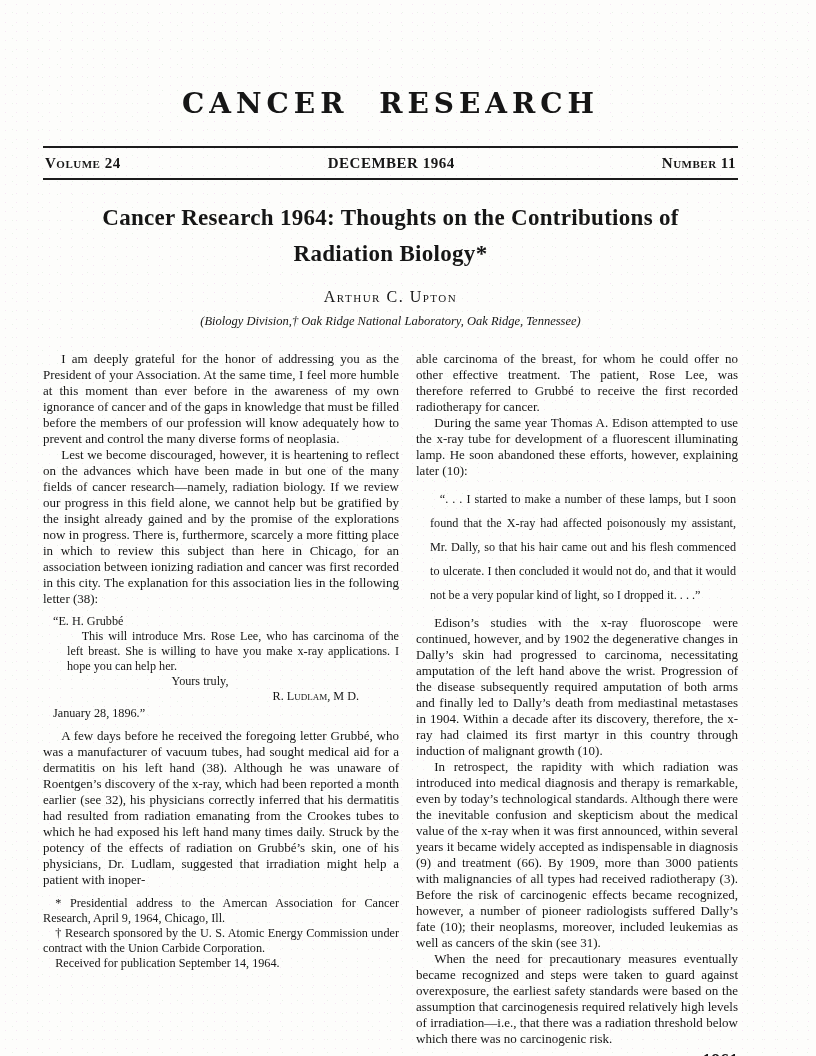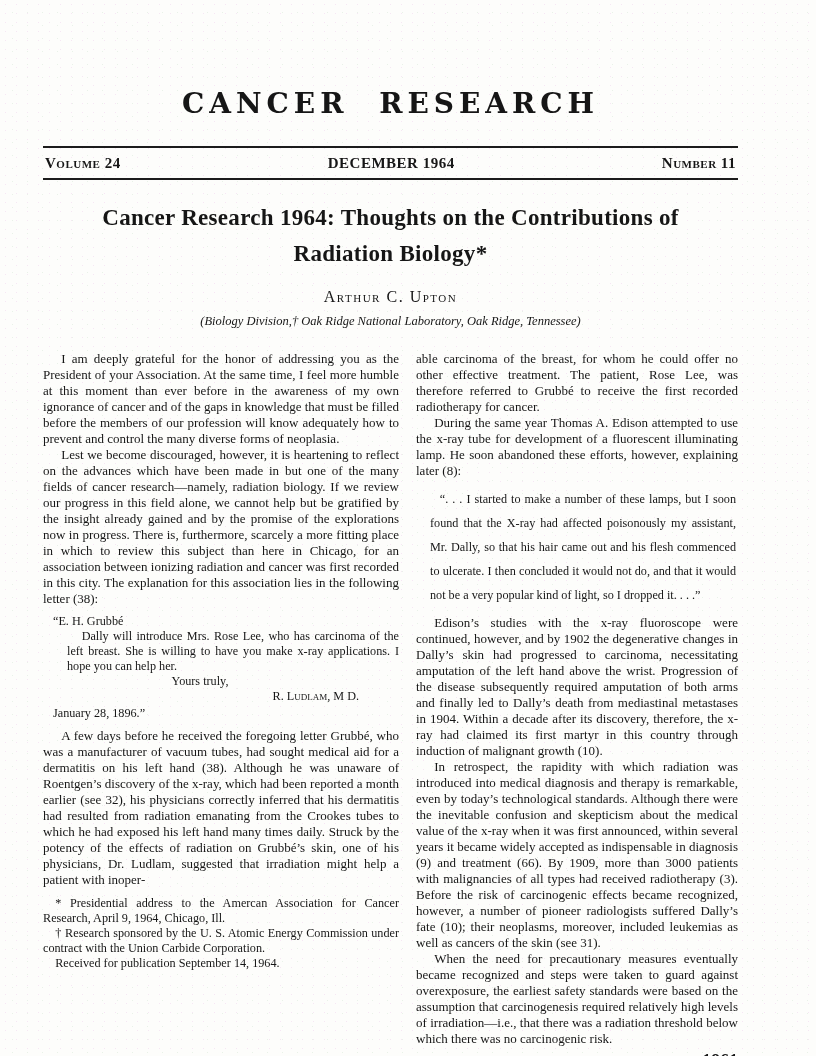--- a/index.html
+++ b/index.html
@@ -103,38 +103,38 @@
   <div class="affiliation">(Biology Division,† Oak Ridge National Laboratory, Oak Ridge, Tennessee)</div>
 
   <div class="columns">
 
     <div class="col">
       <p>I am deeply grateful for the honor of addressing you as the President of your Association.  At the same time, I feel more humble at this moment than ever before in the awareness of my own ignorance of cancer and of the gaps in knowledge that must be filled before the members of our profession will know adequately how to prevent and control the many diverse forms of neoplasia.</p>
       <p>Lest we become discouraged, however, it is heartening to reflect on the advances which have been made in but one of the many fields of cancer research—namely, radiation biology.  If we review our progress in this field alone, we cannot help but be gratified by the insight already gained and by the promise of the explorations now in progress.  There is, furthermore, scarcely a more fitting place in which to review this subject than here in Chicago, for an association between ionizing radiation and cancer was first recorded in this city.  The explanation for this association lies in the following letter (38):</p>
 
       <div class="letter">
         <p class="letter-line">“E. H. Grubbé</p>
-        <p class="letter-body">Dally will introduce Mrs. Rose Lee, who has carcinoma of the left breast.  She is willing to have you make x-ray applications.  I hope you can help her.</p>
+        <p class="letter-body">This will introduce Mrs. Rose Lee, who has carcinoma of the left breast.  She is willing to have you make x-ray applications.  I hope you can help her.</p>
         <p class="letter-closing">Yours truly,</p>
         <p class="letter-signature">R. Ludlam, M D.</p>
         <p class="letter-date">January 28, 1896.”</p>
       </div>
 
       <p>A few days before he received the foregoing letter Grubbé, who was a manufacturer of vacuum tubes, had sought medical aid for a dermatitis on his left hand (38). Although he was unaware of Roentgen’s discovery of the x-ray, which had been reported a month earlier (see 32), his physicians correctly inferred that his dermatitis had resulted from radiation emanating from the Crookes tubes to which he had exposed his left hand many times daily. Struck by the potency of the effects of radiation on Grubbé’s skin, one of his physicians, Dr. Ludlam, suggested that irradiation might help a patient with inoper-</p>
 
       <div class="footnotes">
         <p>* Presidential address to the Amercan Association for Cancer Research, April 9, 1964, Chicago, Ill.</p>
         <p>† Research sponsored by the U. S. Atomic Energy Commission under contract with the Union Carbide Corporation.</p>
         <p>Received for publication September 14, 1964.</p>
       </div>
     </div>
 
     <div class="col">
       <p class="no-indent">able carcinoma of the breast, for whom he could offer no other effective treatment.  The patient, Rose Lee, was therefore referred to Grubbé to receive the first recorded radiotherapy for cancer.</p>
-      <p>During the same year Thomas A. Edison attempted to use the x-ray tube for development of a fluorescent illuminating lamp.  He soon abandoned these efforts, however, explaining later (8):</p>
+      <p>During the same year Thomas A. Edison attempted to use the x-ray tube for development of a fluorescent illuminating lamp.  He soon abandoned these efforts, however, explaining later (10):</p>
 
       <div class="quote">
         <p>“. . . I started to make a number of these lamps, but I soon found that the X-ray had affected poisonously my assistant, Mr. Dally, so that his hair came out and his flesh commenced to ulcerate.  I then concluded it would not do, and that it would not be a very popular kind of light, so I dropped it. . . .”</p>
       </div>
 
       <p>Edison’s studies with the x-ray fluoroscope were continued, however, and by 1902 the degenerative changes in Dally’s skin had progressed to carcinoma, necessitating amputation of the left hand above the wrist.  Progression of the disease subsequently required amputation of both arms and finally led to Dally’s death from mediastinal metastases in 1904.  Within a decade after its discovery, therefore, the x-ray had claimed its first martyr in this country through induction of malignant growth (10).</p>
       <p>In retrospect, the rapidity with which radiation was introduced into medical diagnosis and therapy is remarkable, even by today’s technological standards.  Although there were the inevitable confusion and skepticism about the medical value of the x-ray when it was first announced, within several years it became widely accepted as indispensable in diagnosis (9) and treatment (66).  By 1909, more than 3000 patients with malignancies of all types had received radiotherapy (3).  Before the risk of carcinogenic effects became recognized, however, a number of pioneer radiologists suffered Dally’s fate (10); their neoplasms, moreover, included leukemias as well as cancers of the skin (see 31).</p>
       <p>When the need for precautionary measures eventually became recognized and steps were taken to guard against overexposure, the earliest safety standards were based on the assumption that carcinogenesis required relatively high levels of irradiation—i.e., that there was a radiation threshold below which there was no carcinogenic risk.</p>
     </div>
 

